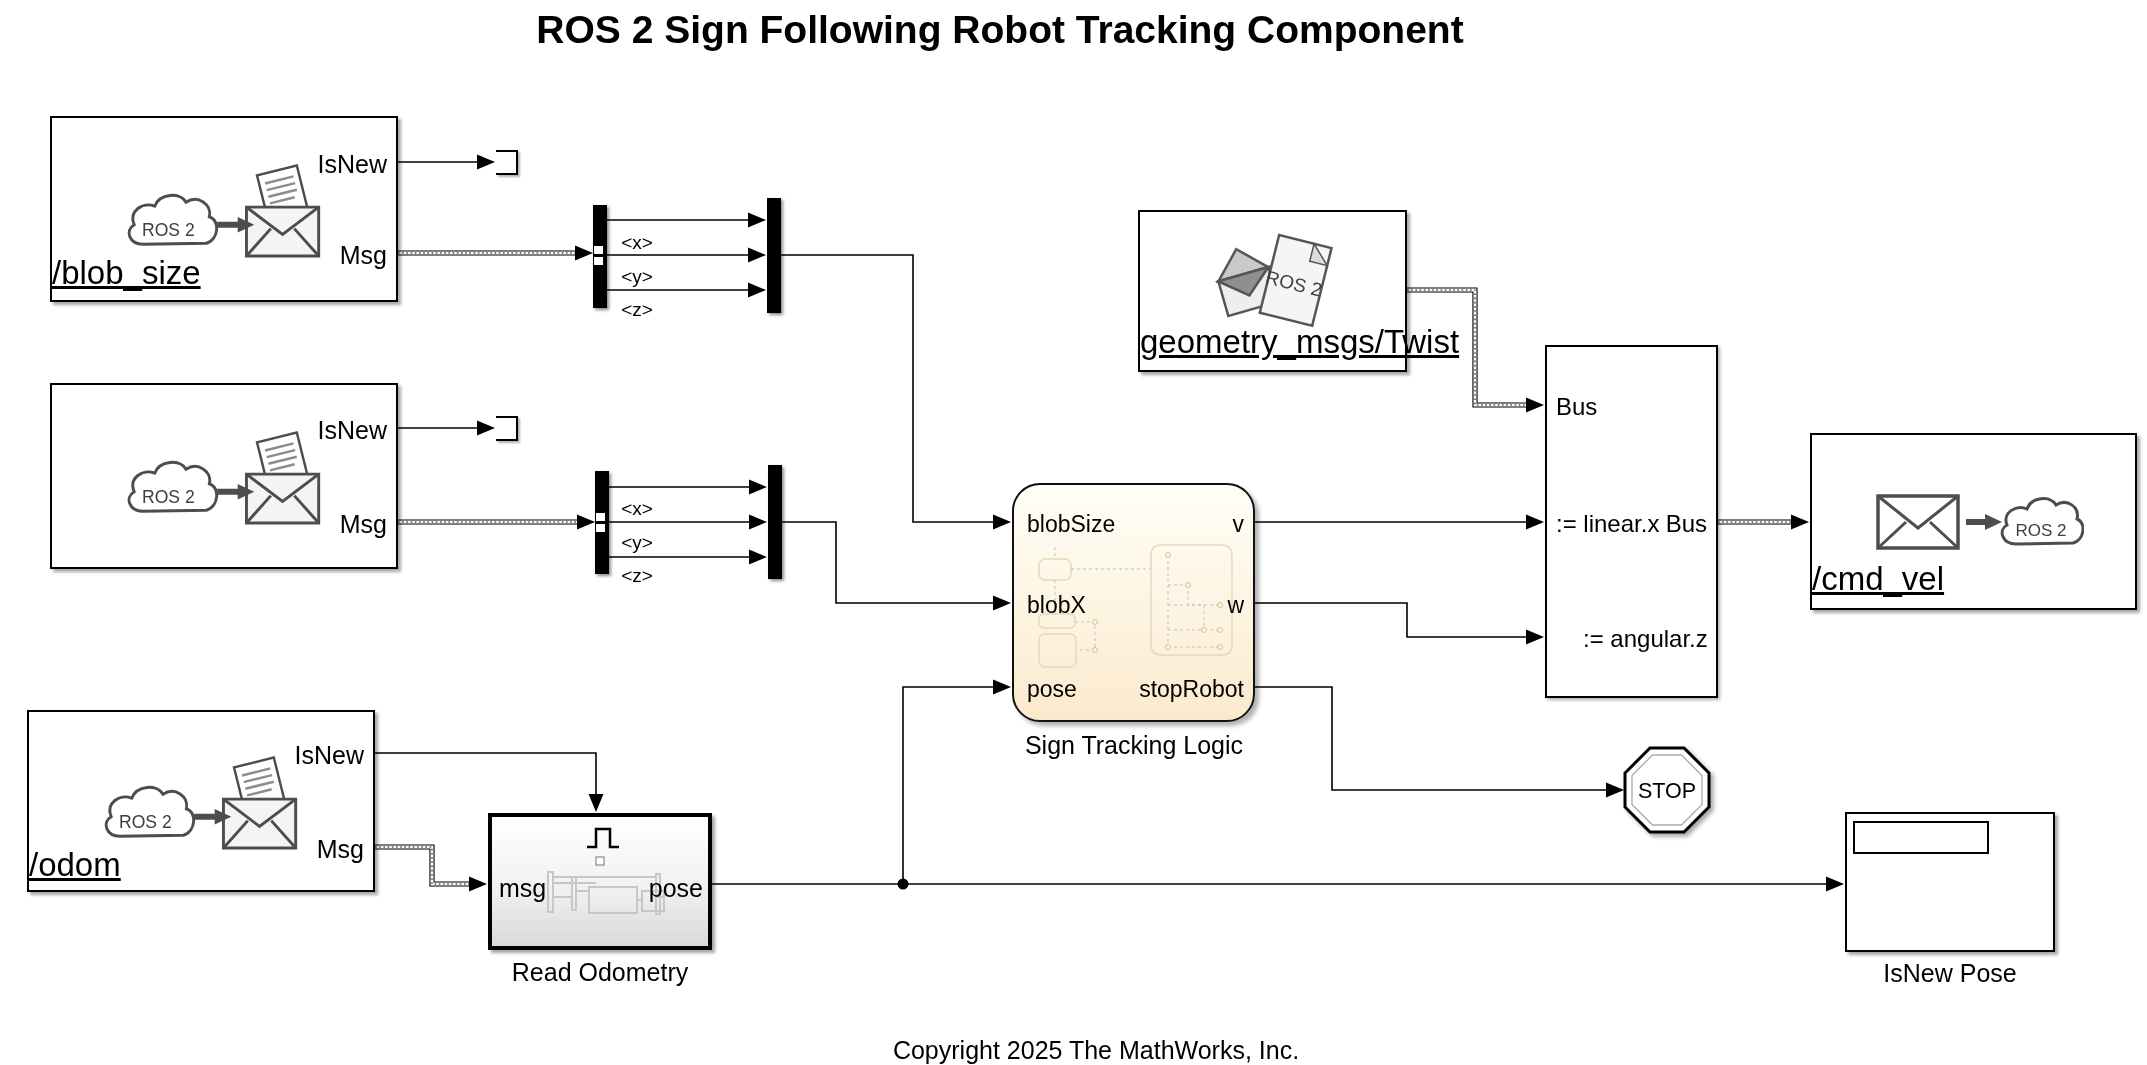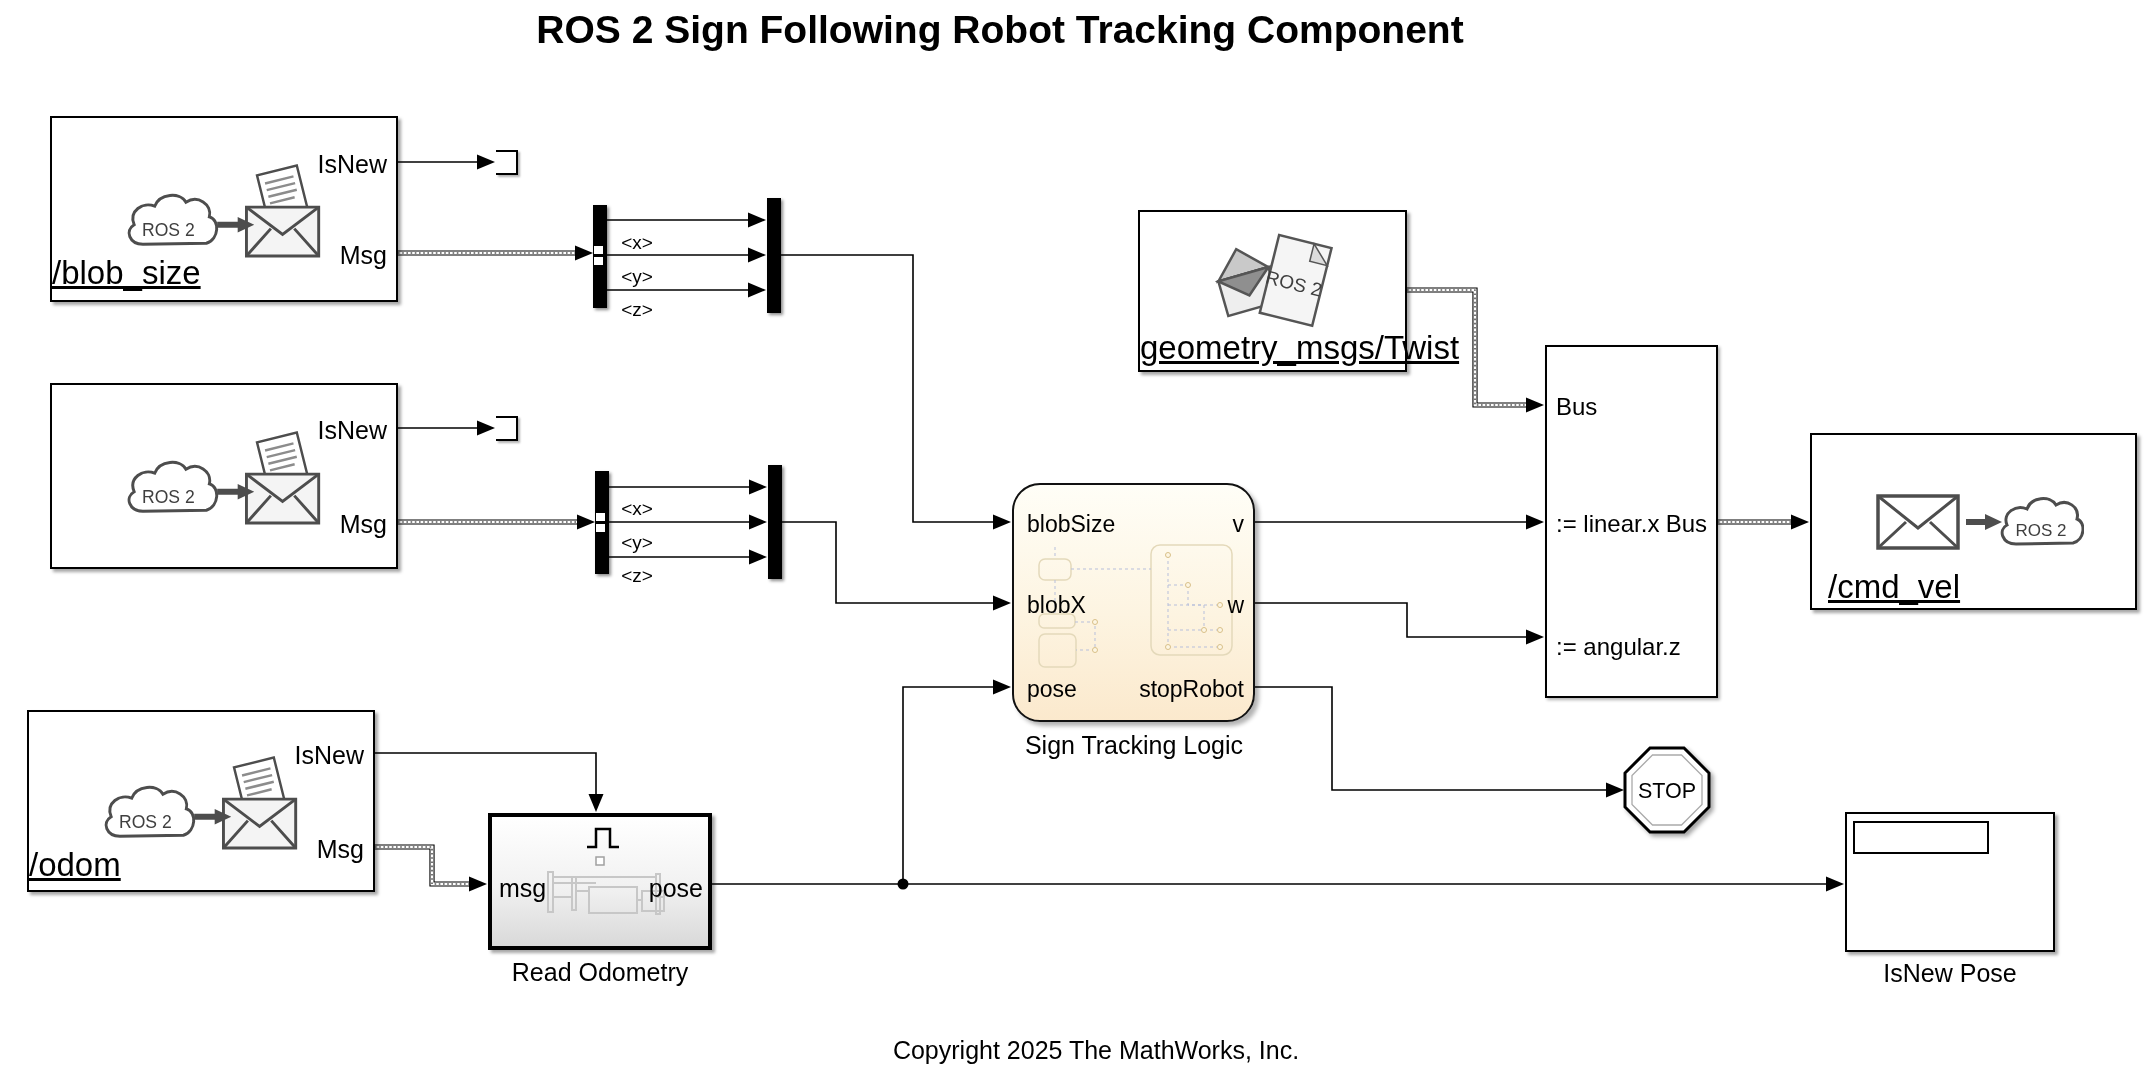--- a/index.html
+++ b/index.html
@@ -225,27 +225,27 @@
         <polygon points="10,42 62,42 36,16" fill="#c9c9c9" stroke="#555" stroke-width="2.5"></polygon>
         <rect x="10" y="42" width="52" height="36" fill="#eee" stroke="#555" stroke-width="2.5"></rect>
         <polygon points="10,42 62,42 36,64" fill="#8f8f8f" stroke="#555" stroke-width="2.5"></polygon>
       </g>
       <g transform="rotate(14 82 55)">
         <rect x="56" y="8" width="54" height="80" fill="#f5f5f5" stroke="#555" stroke-width="2.5"></rect>
         <polygon points="92,8 110,26 92,26" fill="#dcdcdc" stroke="#555" stroke-width="1.5"></polygon>
         <text x="82" y="58" font-size="19" text-anchor="middle" fill="#3f3f3f">ROS 2</text>
       </g>
     </svg>
-    <div class="bname" style="bottom:3px;margin-top:24px;">geometry_msgs/Twist</div>
+    <div class="bname" style="bottom:9px;margin-top:24px;">geometry_msgs/Twist</div>
   </div>
 
   <div class="blk" style="left:1545px;top:345px;width:173px;height:353px;box-shadow:2px 2px 3px rgba(0,0,0,.3);">
     <div class="pl pl-l" style="top:60px;font-size:24px;">Bus</div>
     <div class="pl pl-l" style="top:177px;font-size:24px;">:= linear.x</div>
-    <div class="pl pl-l" style="top:300px;font-size:24px;">:= angular.z</div>
+    <div class="pl pl-l" style="top:292px;font-size:24px;margin-left:27px;">:= angular.z</div>
     <div class="pl pl-r" style="top:177px;font-size:24px;">Bus</div>
   </div>
 
   <div class="chart" style="left:1012px;top:483px;width:243px;height:239px;">
     <svg class="wm" width="238" height="234">
       <g fill="none" stroke="#e4d9ba" stroke-width="1.5">
         <rect x="25" y="74" width="32" height="21" rx="6"></rect>
         <rect x="25" y="129" width="36" height="14" rx="5"></rect>
         <rect x="25" y="149" width="37" height="33" rx="6"></rect>
         <rect x="137" y="60" width="81" height="110" rx="9"></rect>
@@ -278,21 +278,21 @@
 
   <div class="blk" style="left:1810px;top:433px;width:327px;height:177px;">
     <svg class="bicon" style="top:48%;" width="220" height="96" viewBox="0 0 220 96">
       <rect x="14" y="26" width="80" height="52" fill="#fff" stroke="#4d4d4d" stroke-width="3.5"></rect>
       <path d="M14,26 L54,58 L94,26 M14,78 L42,52 M94,78 L66,52" stroke="#4d4d4d" stroke-width="3" fill="none"></path>
       <path d="M102,52 H122" stroke="#4d4d4d" stroke-width="6"></path>
       <polygon points="138,52 121,44 121,60" fill="#4d4d4d"></polygon>
       <path d="M152,74 C138,74 134,60 143,55 C138,43 152,34 163,39 C167,27 186,25 192,35 C203,28 216,37 213,49 C222,52 221,70 209,73 Z" fill="#fff" stroke="#4d4d4d" stroke-width="3"></path>
       <text x="177" y="66" font-size="17" text-anchor="middle" fill="#3f3f3f">ROS 2</text>
     </svg>
-    <div class="bname" style="bottom:2px;padding-left:16px;">/cmd_vel</div>
+    <div class="bname" style="bottom:10px;">/cmd_vel</div>
   </div>
 
   <svg class="stopsvg" style="left:1621px;top:744px;" width="92" height="92">
     <polygon points="29,4 63,4 88,29 88,63 63,88 29,88 4,63 4,29" fill="#fff" stroke="#000" stroke-width="3"></polygon>
     <polygon points="31.5,11 60.5,11 81,31.5 81,60.5 60.5,81 31.5,81 11,60.5 11,31.5" fill="none" stroke="#aaa" stroke-width="1.3"></polygon>
     <text x="46" y="54" font-size="21.5" text-anchor="middle" fill="#000">STOP</text>
   </svg>
 
   <div class="subsys" style="left:488px;top:813px;width:224px;height:137px;">
     <svg class="wm" width="216" height="129">

